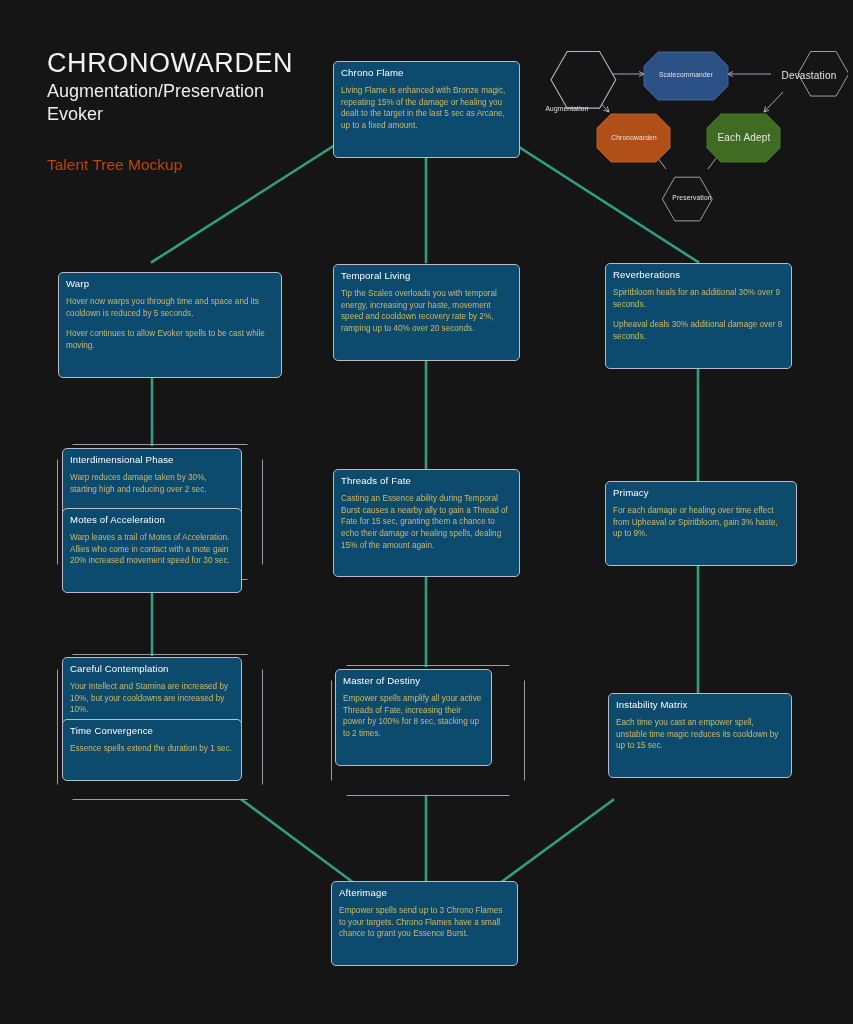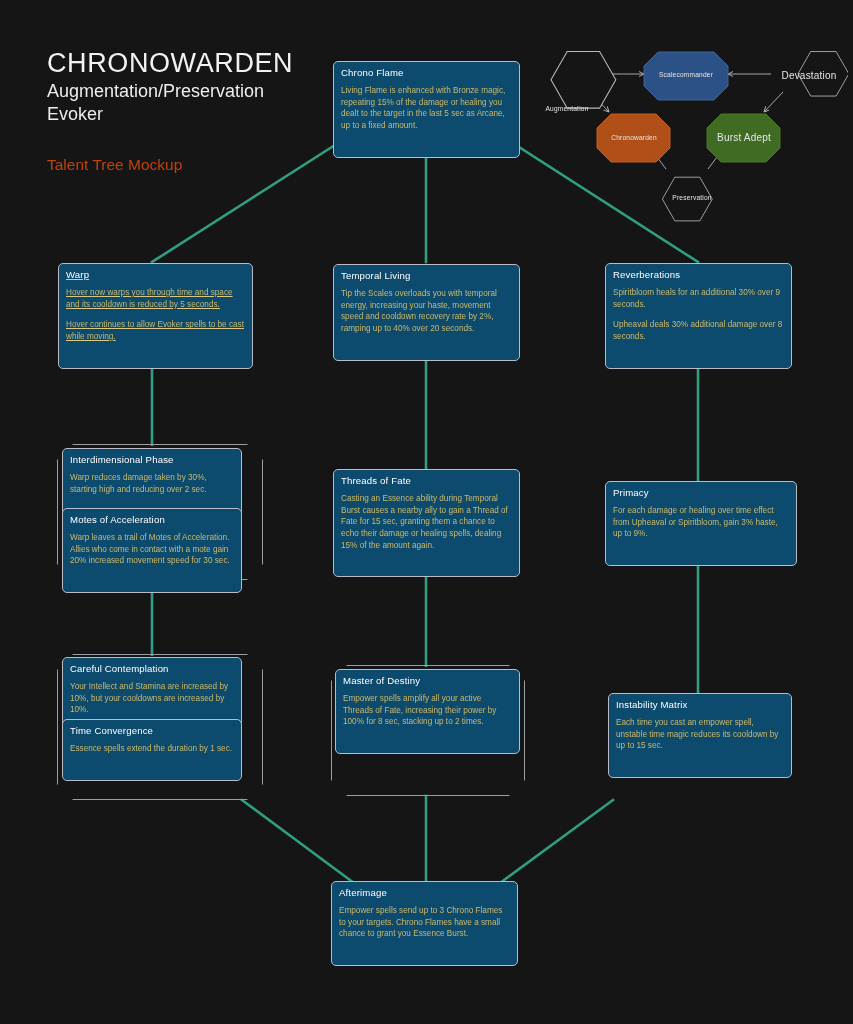--- a/index.html
+++ b/index.html
@@ -195,36 +195,36 @@
 
       <polygon points="130,10 186,10 200,24 200,44 186,58 130,58 116,44 116,24" fill="#2b5186" stroke="#46699c" stroke-width="0.9"></polygon>
       <polygon points="83,72 128,72 142,86 142,106 128,120 83,120 69,106 69,86" fill="#b05018" stroke="#c7651f" stroke-width="0.9"></polygon>
       <polygon points="193,72 238,72 252,86 252,106 238,120 193,120 179,106 179,86" fill="#3f6b22" stroke="#4f8029" stroke-width="0.9"></polygon>
     </svg>
 
     <div class="hex-label" style="left:0px; top:63px; width:78px;">Augmentation</div>
     <div class="hex-label" style="left:116px; top:29px; width:84px;">Scalecommander</div>
     <div class="hex-label big" style="left:244px; top:28px; width:74px;">Devastation</div>
     <div class="hex-label" style="left:64px; top:92px; width:84px;">Chronowarden</div>
-    <div class="hex-label big" style="left:178px; top:90px; width:76px;">Burst Adept</div>
+    <div class="hex-label big" style="left:178px; top:90px; width:76px;">Each Adept</div>
     <div class="hex-label" style="left:124px; top:152px; width:80px;">Preservation</div>
   </div>
 
   <div class="choice-frame" style="left:57px; top:444px; width:206px; height:136px;"></div>
   <div class="choice-frame" style="left:57px; top:654px; width:206px; height:146px;"></div>
   <div class="choice-frame" style="left:331px; top:665px; width:194px; height:131px;"></div>
 
   <div class="node" style="left:333px; top:61px; width:187px;">
     <div class="n-title">Chrono Flame</div>
     <div class="n-body">
       <p>Living Flame is enhanced with Bronze magic, repeating 15% of the damage or healing you dealt to the target in the last 5 sec as Arcane, up to a fixed amount.</p>
     </div>
   </div>
 
-  <div class="node" style="left:58px; top:263px; width:195px;text-decoration:underline;">
+  <div class="node" style="left:58px; top:272px; width:224px;">
     <div class="n-title">Warp</div>
     <div class="n-body">
       <p>Hover now warps you through time and space and its cooldown is reduced by 5 seconds.</p>
       <p>Hover continues to allow Evoker spells to be cast while moving.</p>
     </div>
   </div>
 
   <div class="node" style="left:333px; top:264px; width:187px;">
     <div class="n-title">Temporal Living</div>
     <div class="n-body">
@@ -275,21 +275,21 @@
     </div>
   </div>
 
   <div class="node" style="left:62px; top:719px; width:180px;">
     <div class="n-title">Time Convergence</div>
     <div class="n-body">
       <p>Essence spells extend the duration by 1 sec.</p>
     </div>
   </div>
 
-  <div class="node" style="left:335px; top:669px; width:185px;">
+  <div class="node" style="left:335px; top:669px; width:157px;">
     <div class="n-title">Master of Destiny</div>
     <div class="n-body">
       <p>Empower spells amplify all your active Threads of Fate, increasing their power by 100% for 8 sec, stacking up to 2 times.</p>
     </div>
   </div>
 
 
   <div class="node" style="left:608px; top:693px; width:184px;">
     <div class="n-title">Instability Matrix</div>
     <div class="n-body">

